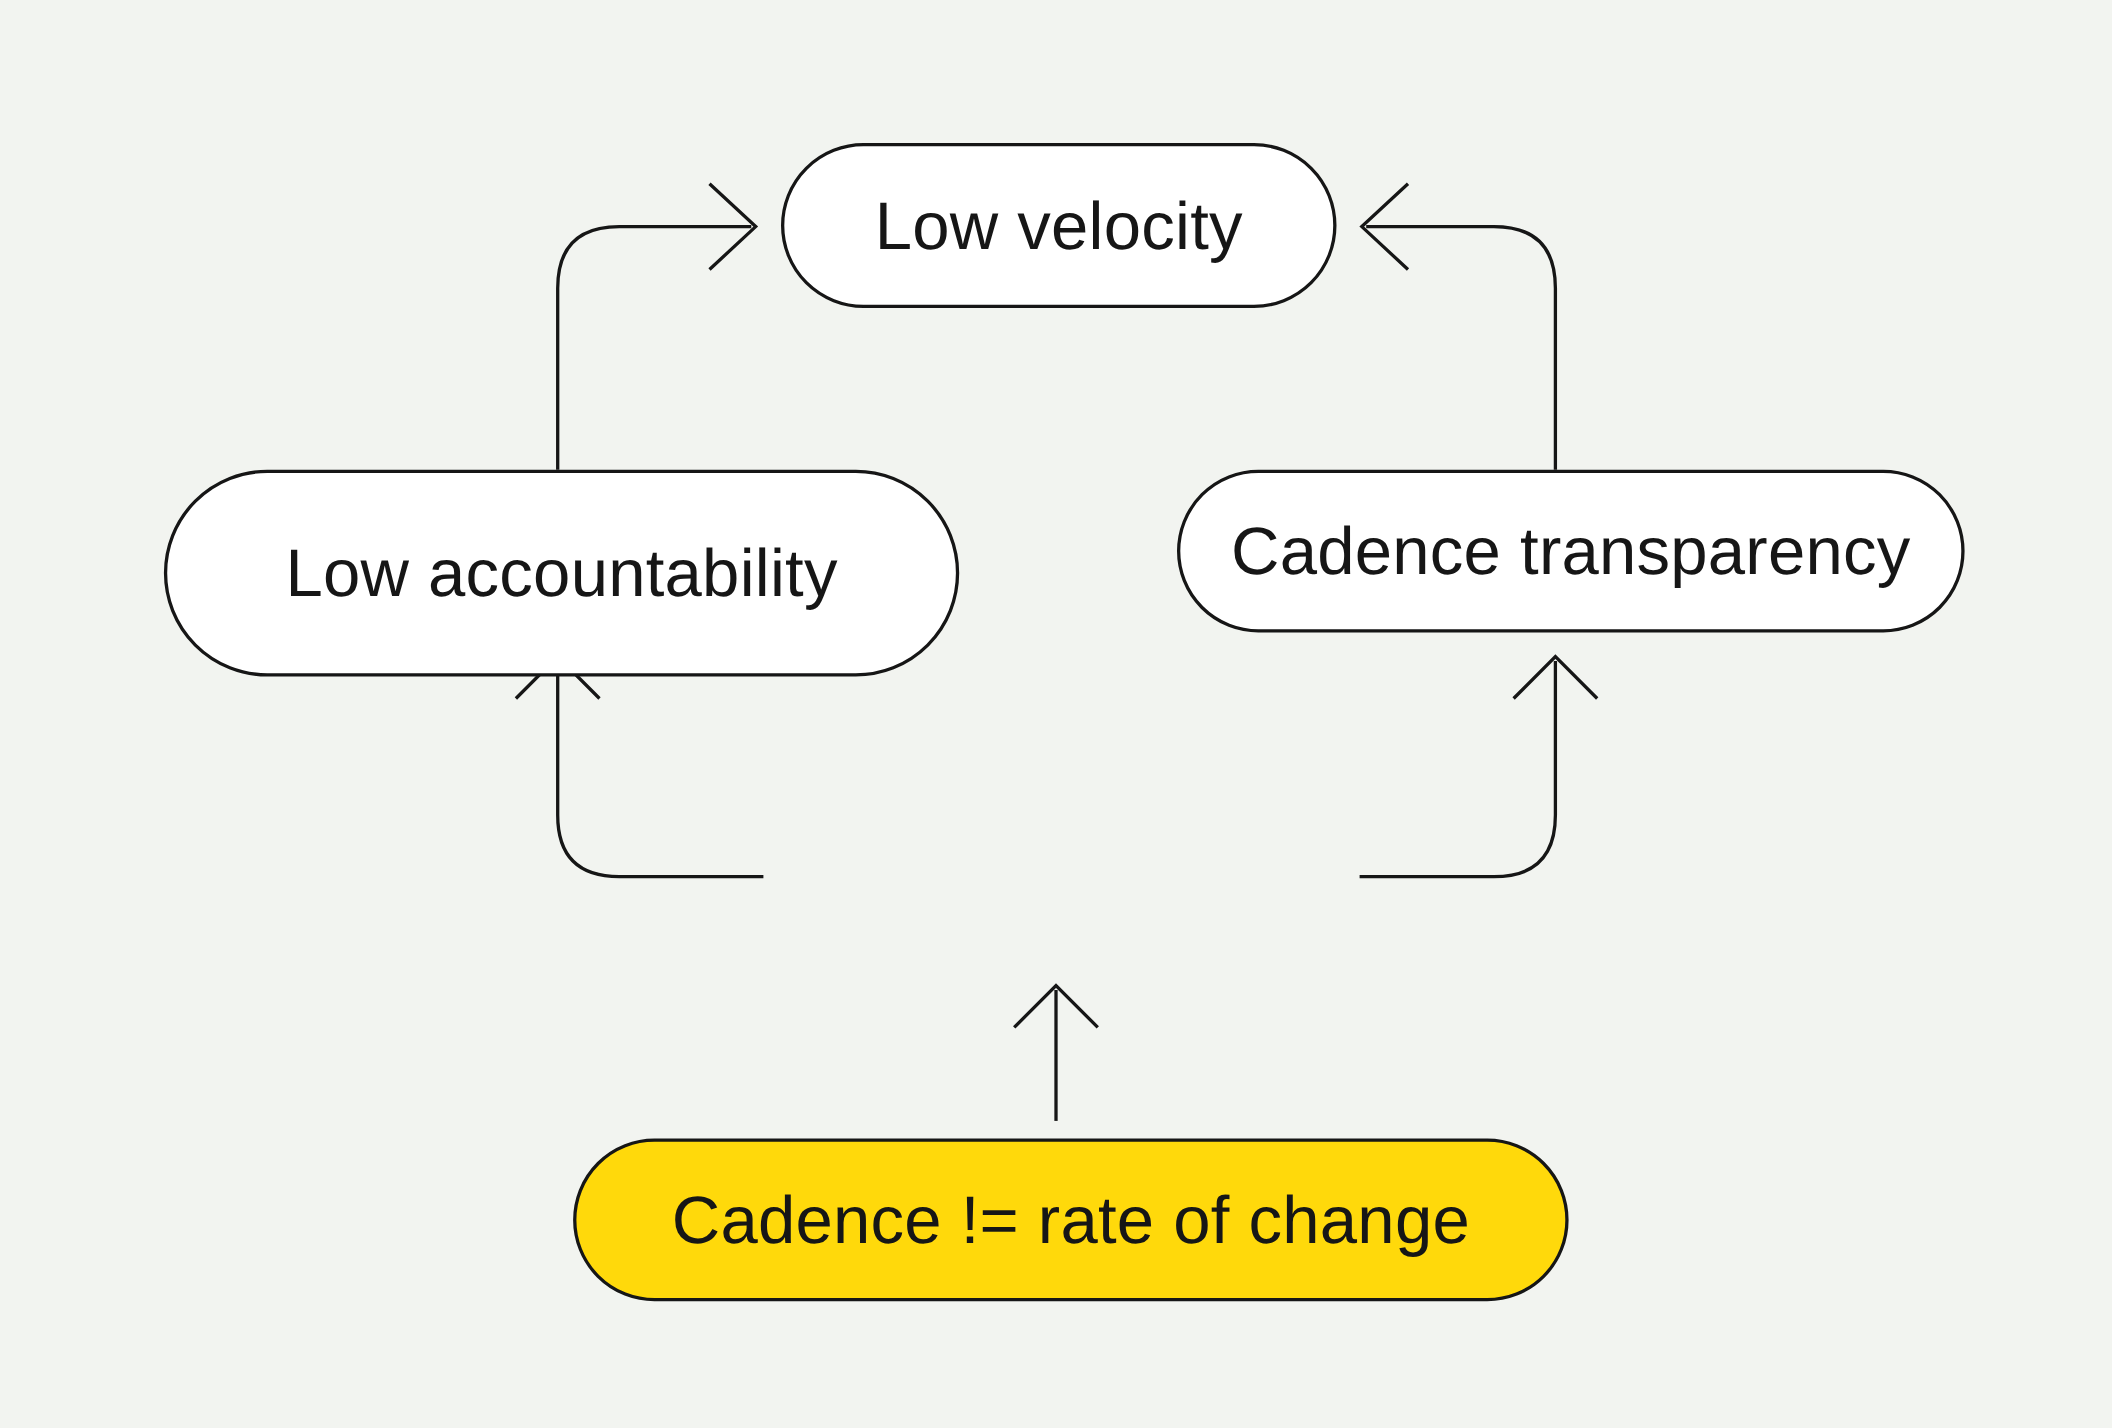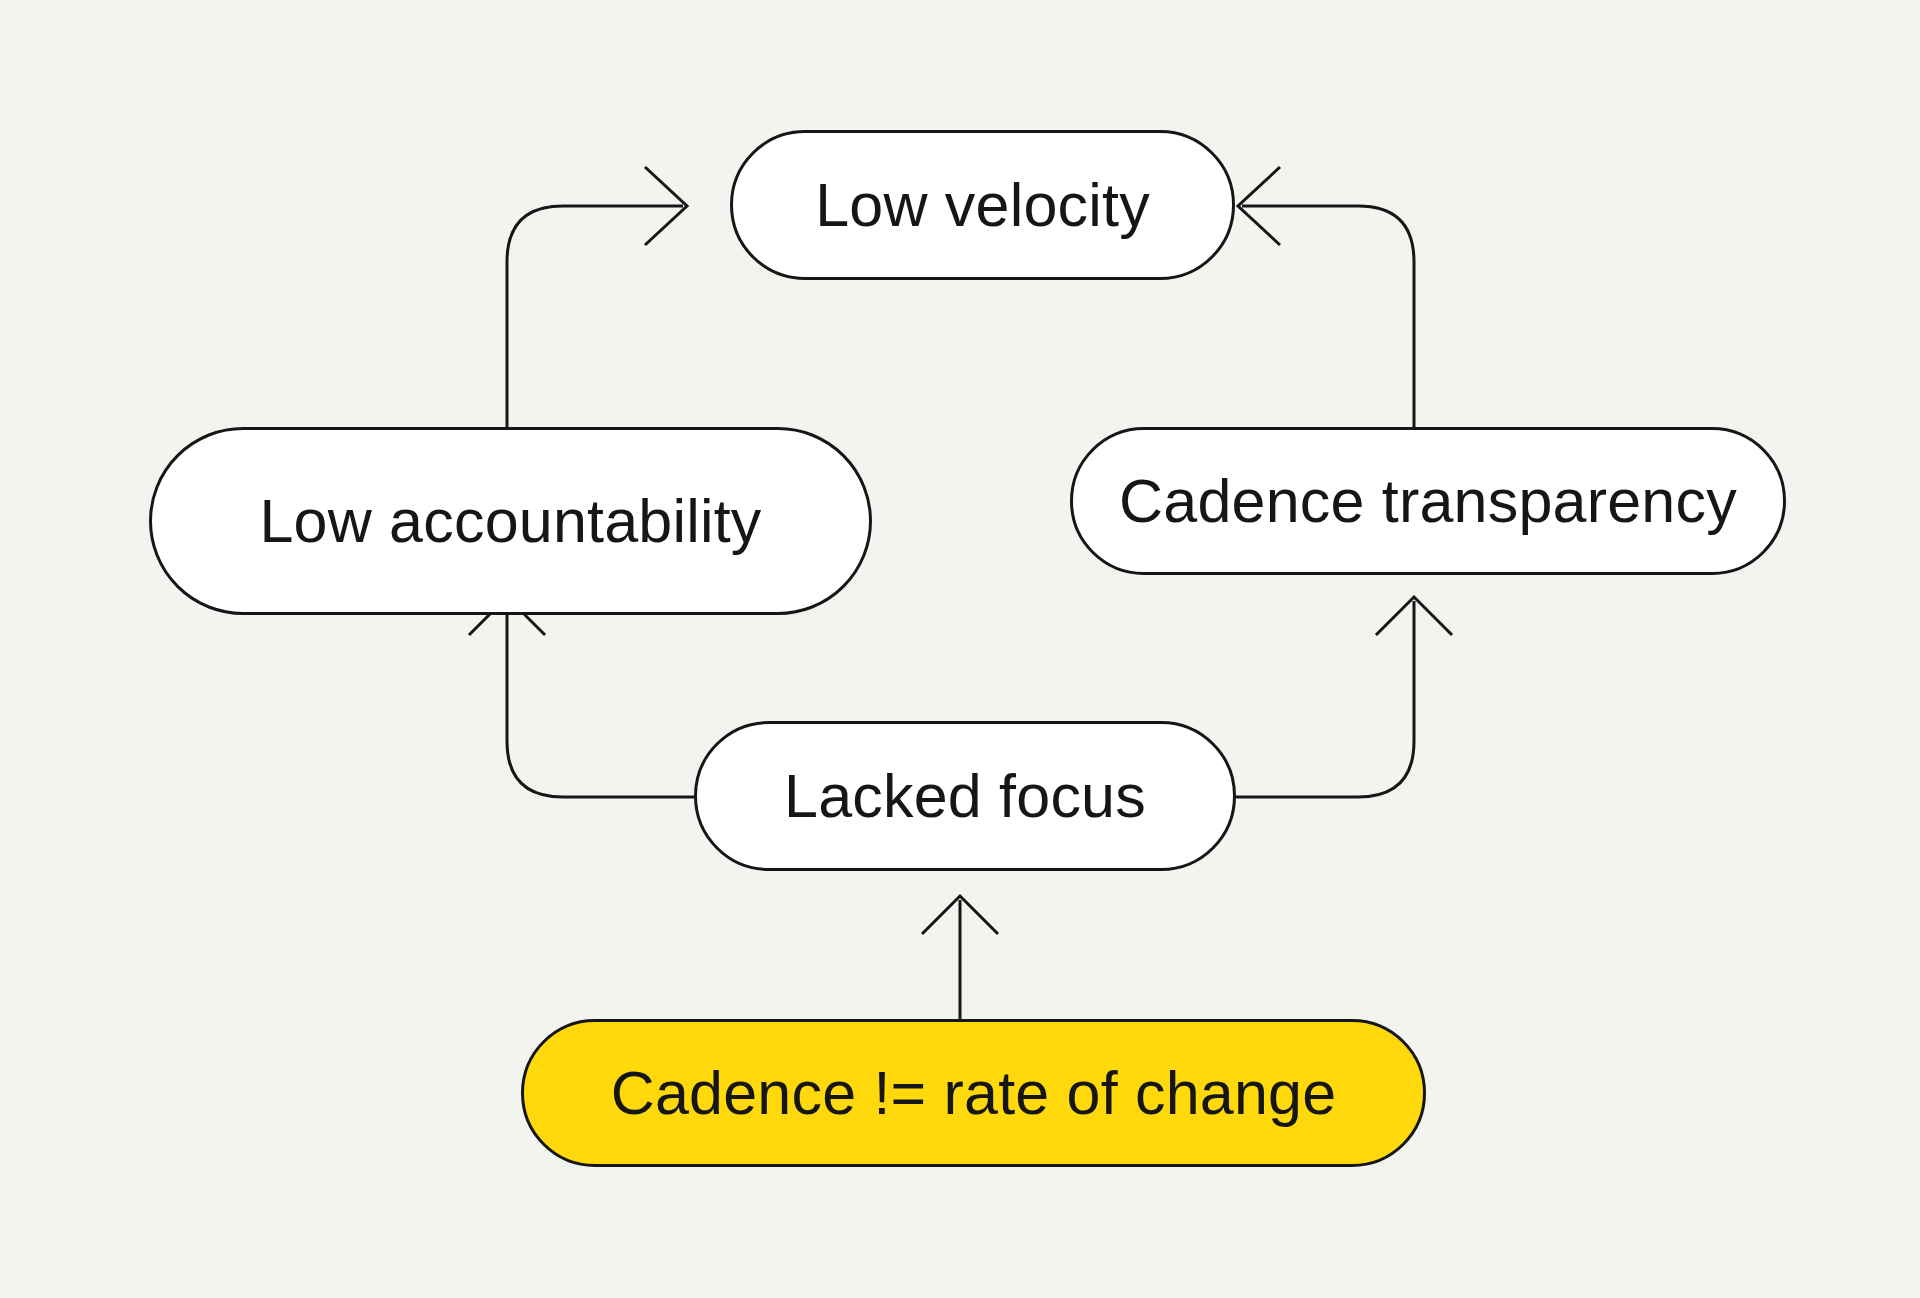--- a/index.html
+++ b/index.html
@@ -34,21 +34,21 @@
     display:flex;align-items:center;justify-content:center;
     background:var(--node-fill);
     border:3px solid var(--stroke);
     border-radius:999px;
     color:var(--text);
     font-size:61px;
     line-height:1;
     white-space:nowrap;
     letter-spacing:0.2px;
   }
-  .node.highlight{background:var(--highlight-fill);}
+  .node.highlight{background:var(--highlight-fill);margin-top:16px;}
 </style>
 </head>
 <body>
 
 <div class="stage">
 
   <svg class="edges" viewBox="0 0 1920 1298" aria-hidden="true">
 
     <g>
       <path d="M 507 427 V 262 Q 507 206 563 206 H 683"></path>
@@ -69,33 +69,30 @@
       <path d="M 1236 797 H 1358 Q 1414 797 1414 741 V 601"></path>
       <polyline points="1376,635 1414,597 1452,635"></polyline>
     </g>
 
     <g>
       <path d="M 960 1019 V 900"></path>
       <polyline points="922,934 960,896 998,934"></polyline>
     </g>
   </svg>
 
-  <div class="node" style="left:730px;top:130px;width:505px;height:150px">
+  <div class="node" style="left:710px;top:130px;width:505px;height:150px">
     <span>Low velocity</span>
   </div>
 
   <div class="node" style="left:149px;top:427px;width:723px;height:188px">
     <span>Low accountability</span>
   </div>
 
   <div class="node" style="left:1070px;top:427px;width:716px;height:148px">
     <span>Cadence transparency</span>
   </div>
 
-  <div class="node" style="left:694px;top:721px;width:542px;height:150px">
-    <span>Lacked focus</span>
-  </div>
 
   <div class="node highlight" style="left:521px;top:1019px;width:905px;height:148px">
     <span>Cadence != rate of change</span>
   </div>
 
 </div>
 
 </body></html>

